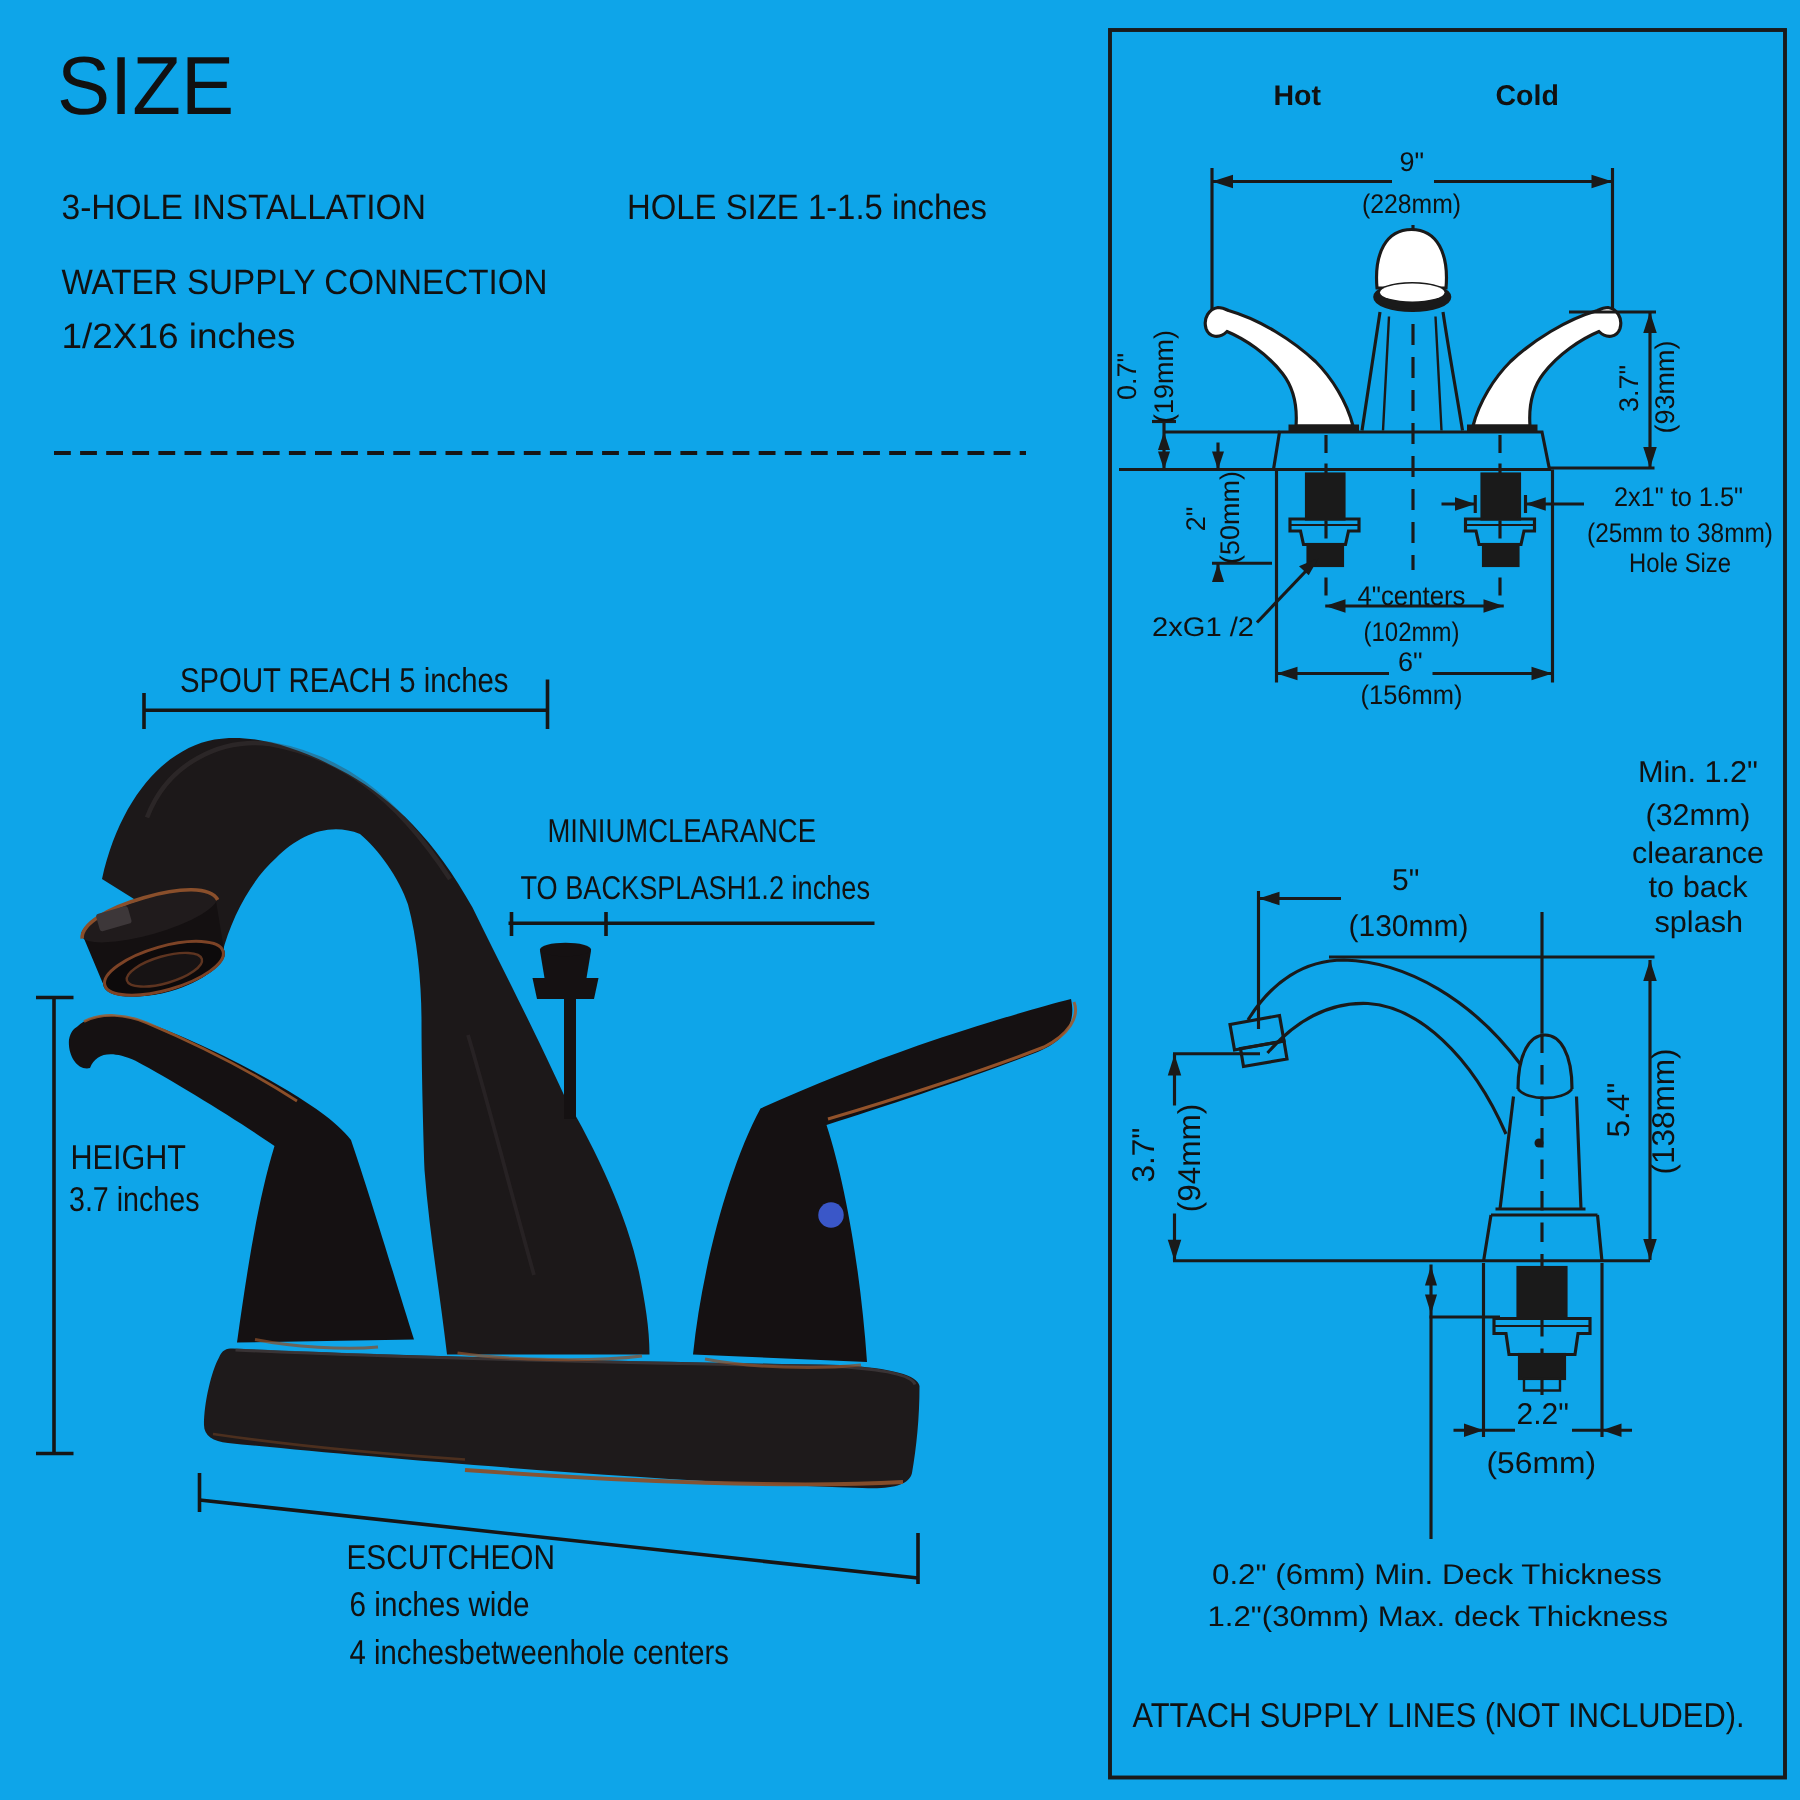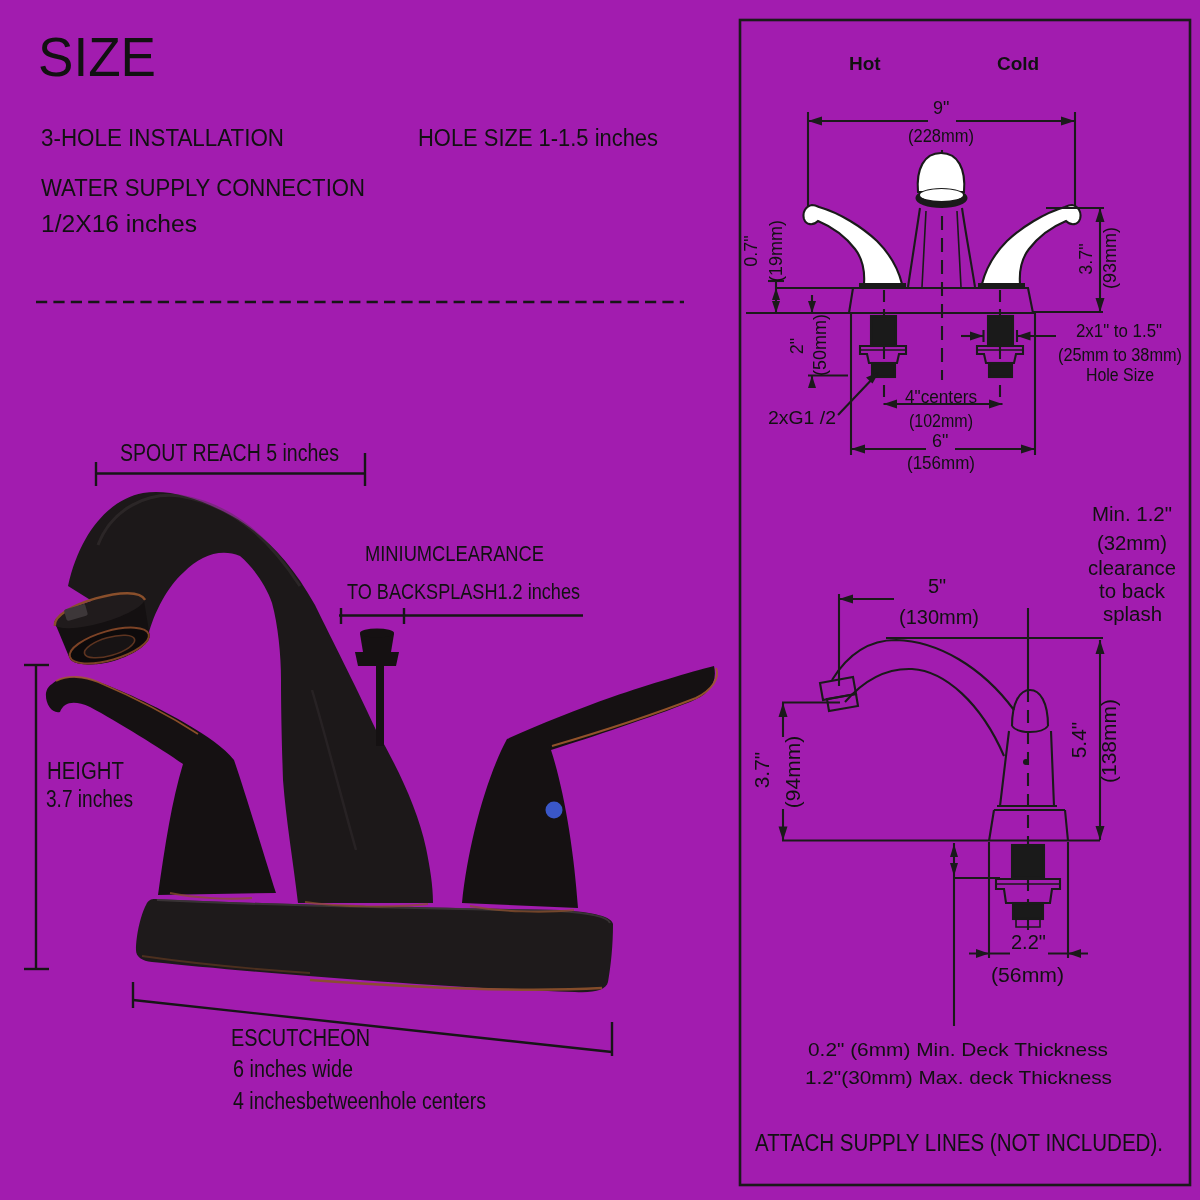--- a/index.html
+++ b/index.html
@@ -1,16 +1,16 @@
 <!DOCTYPE html>
 <html><head>
 <meta charset="utf-8">
 <style>
   html,body{margin:0;padding:0;background:#ffffff;}
-  #page{position:relative;width:1200px;height:1200px;background:#a21caf;overflow:hidden;
+  #page{position:relative;width:1200px;height:1200px;background:#0ea5e9;overflow:hidden;
         font-family:"Liberation Sans",sans-serif;}
   svg text{font-family:"Liberation Sans",sans-serif;fill:#111111;}
 </style>
 </head>
 <body>
 <div id="page">
 <svg width="1200" height="1200" viewBox="0 0 1200 1200">
 
 <g id="lefttext">
   <text x="38" y="76" font-size="55" textLength="118" lengthAdjust="spacingAndGlyphs">SIZE</text>

